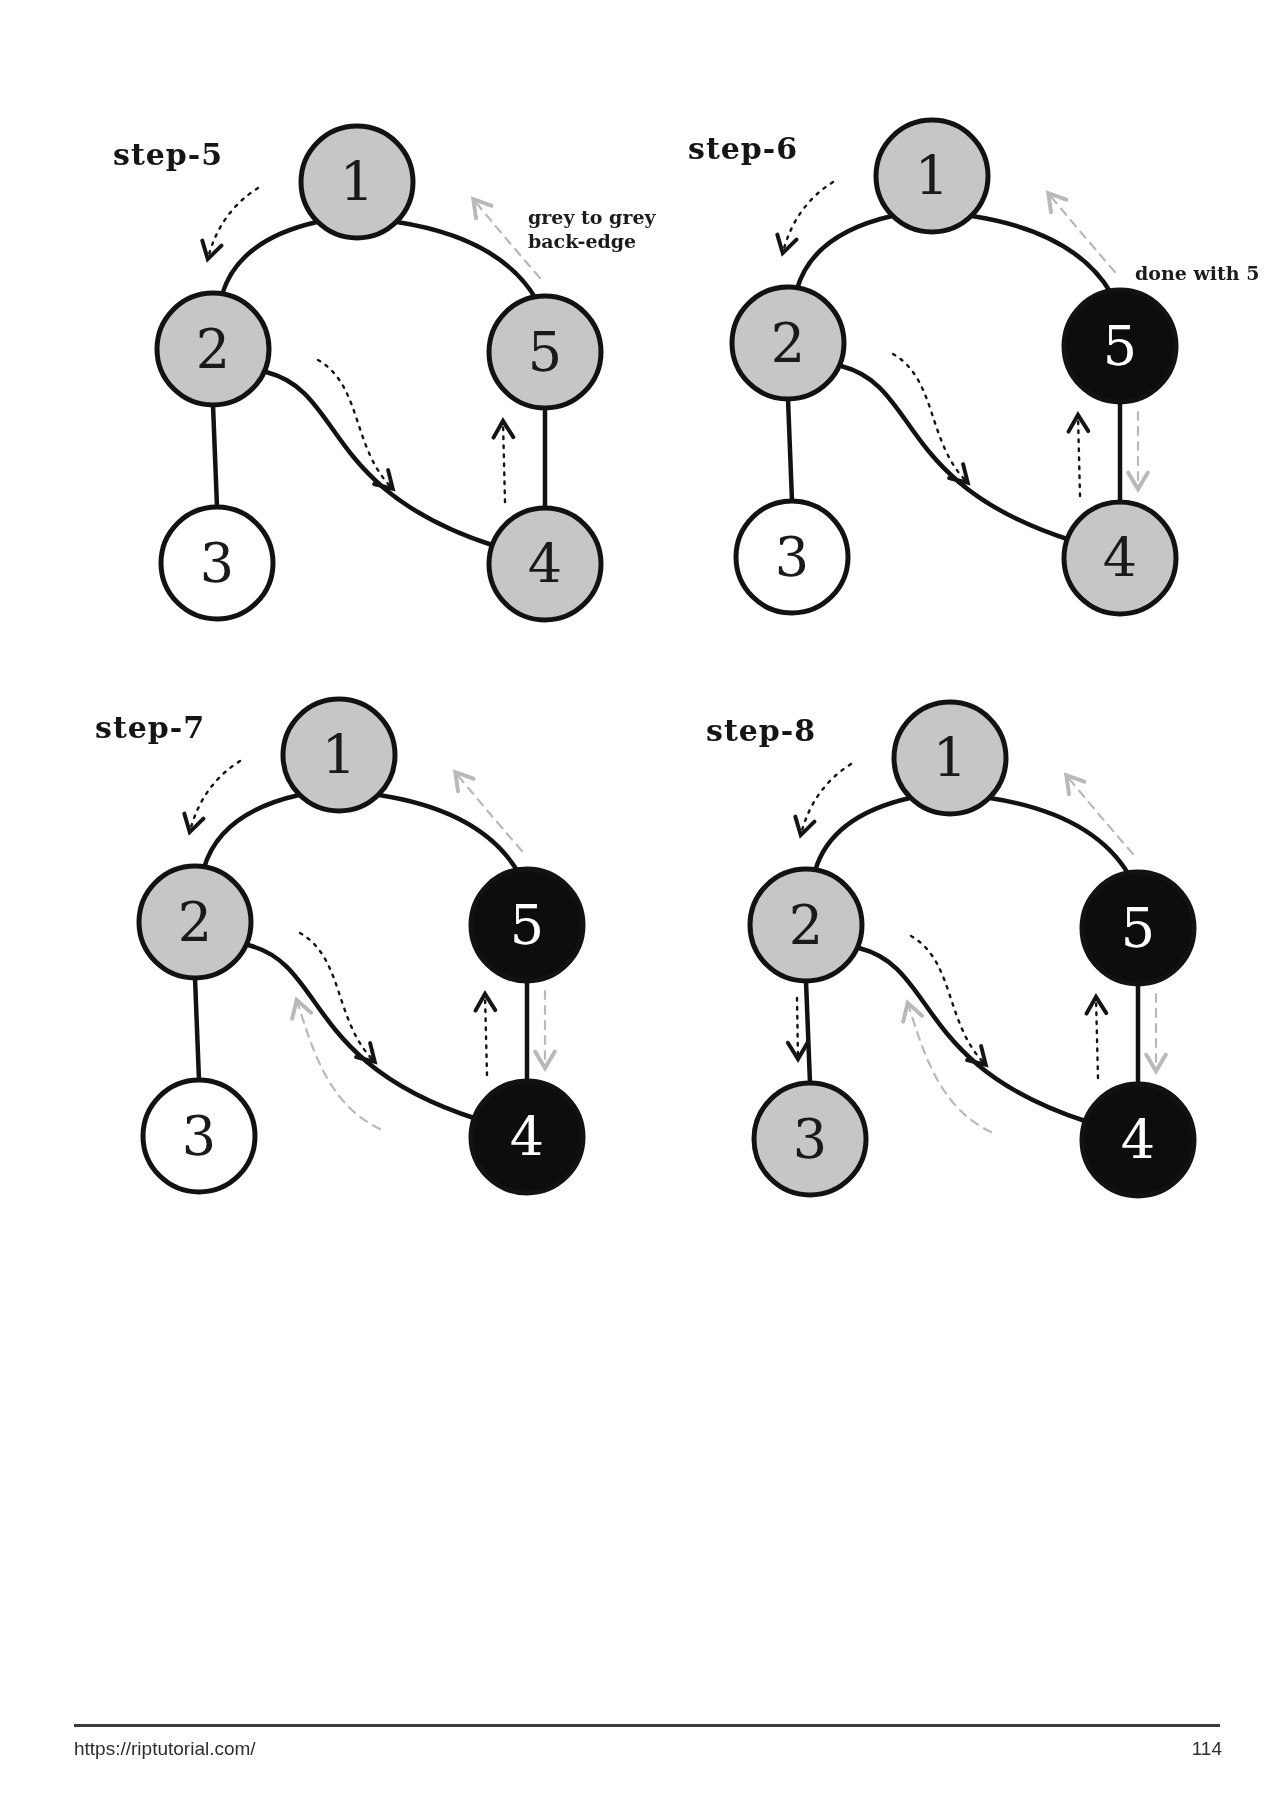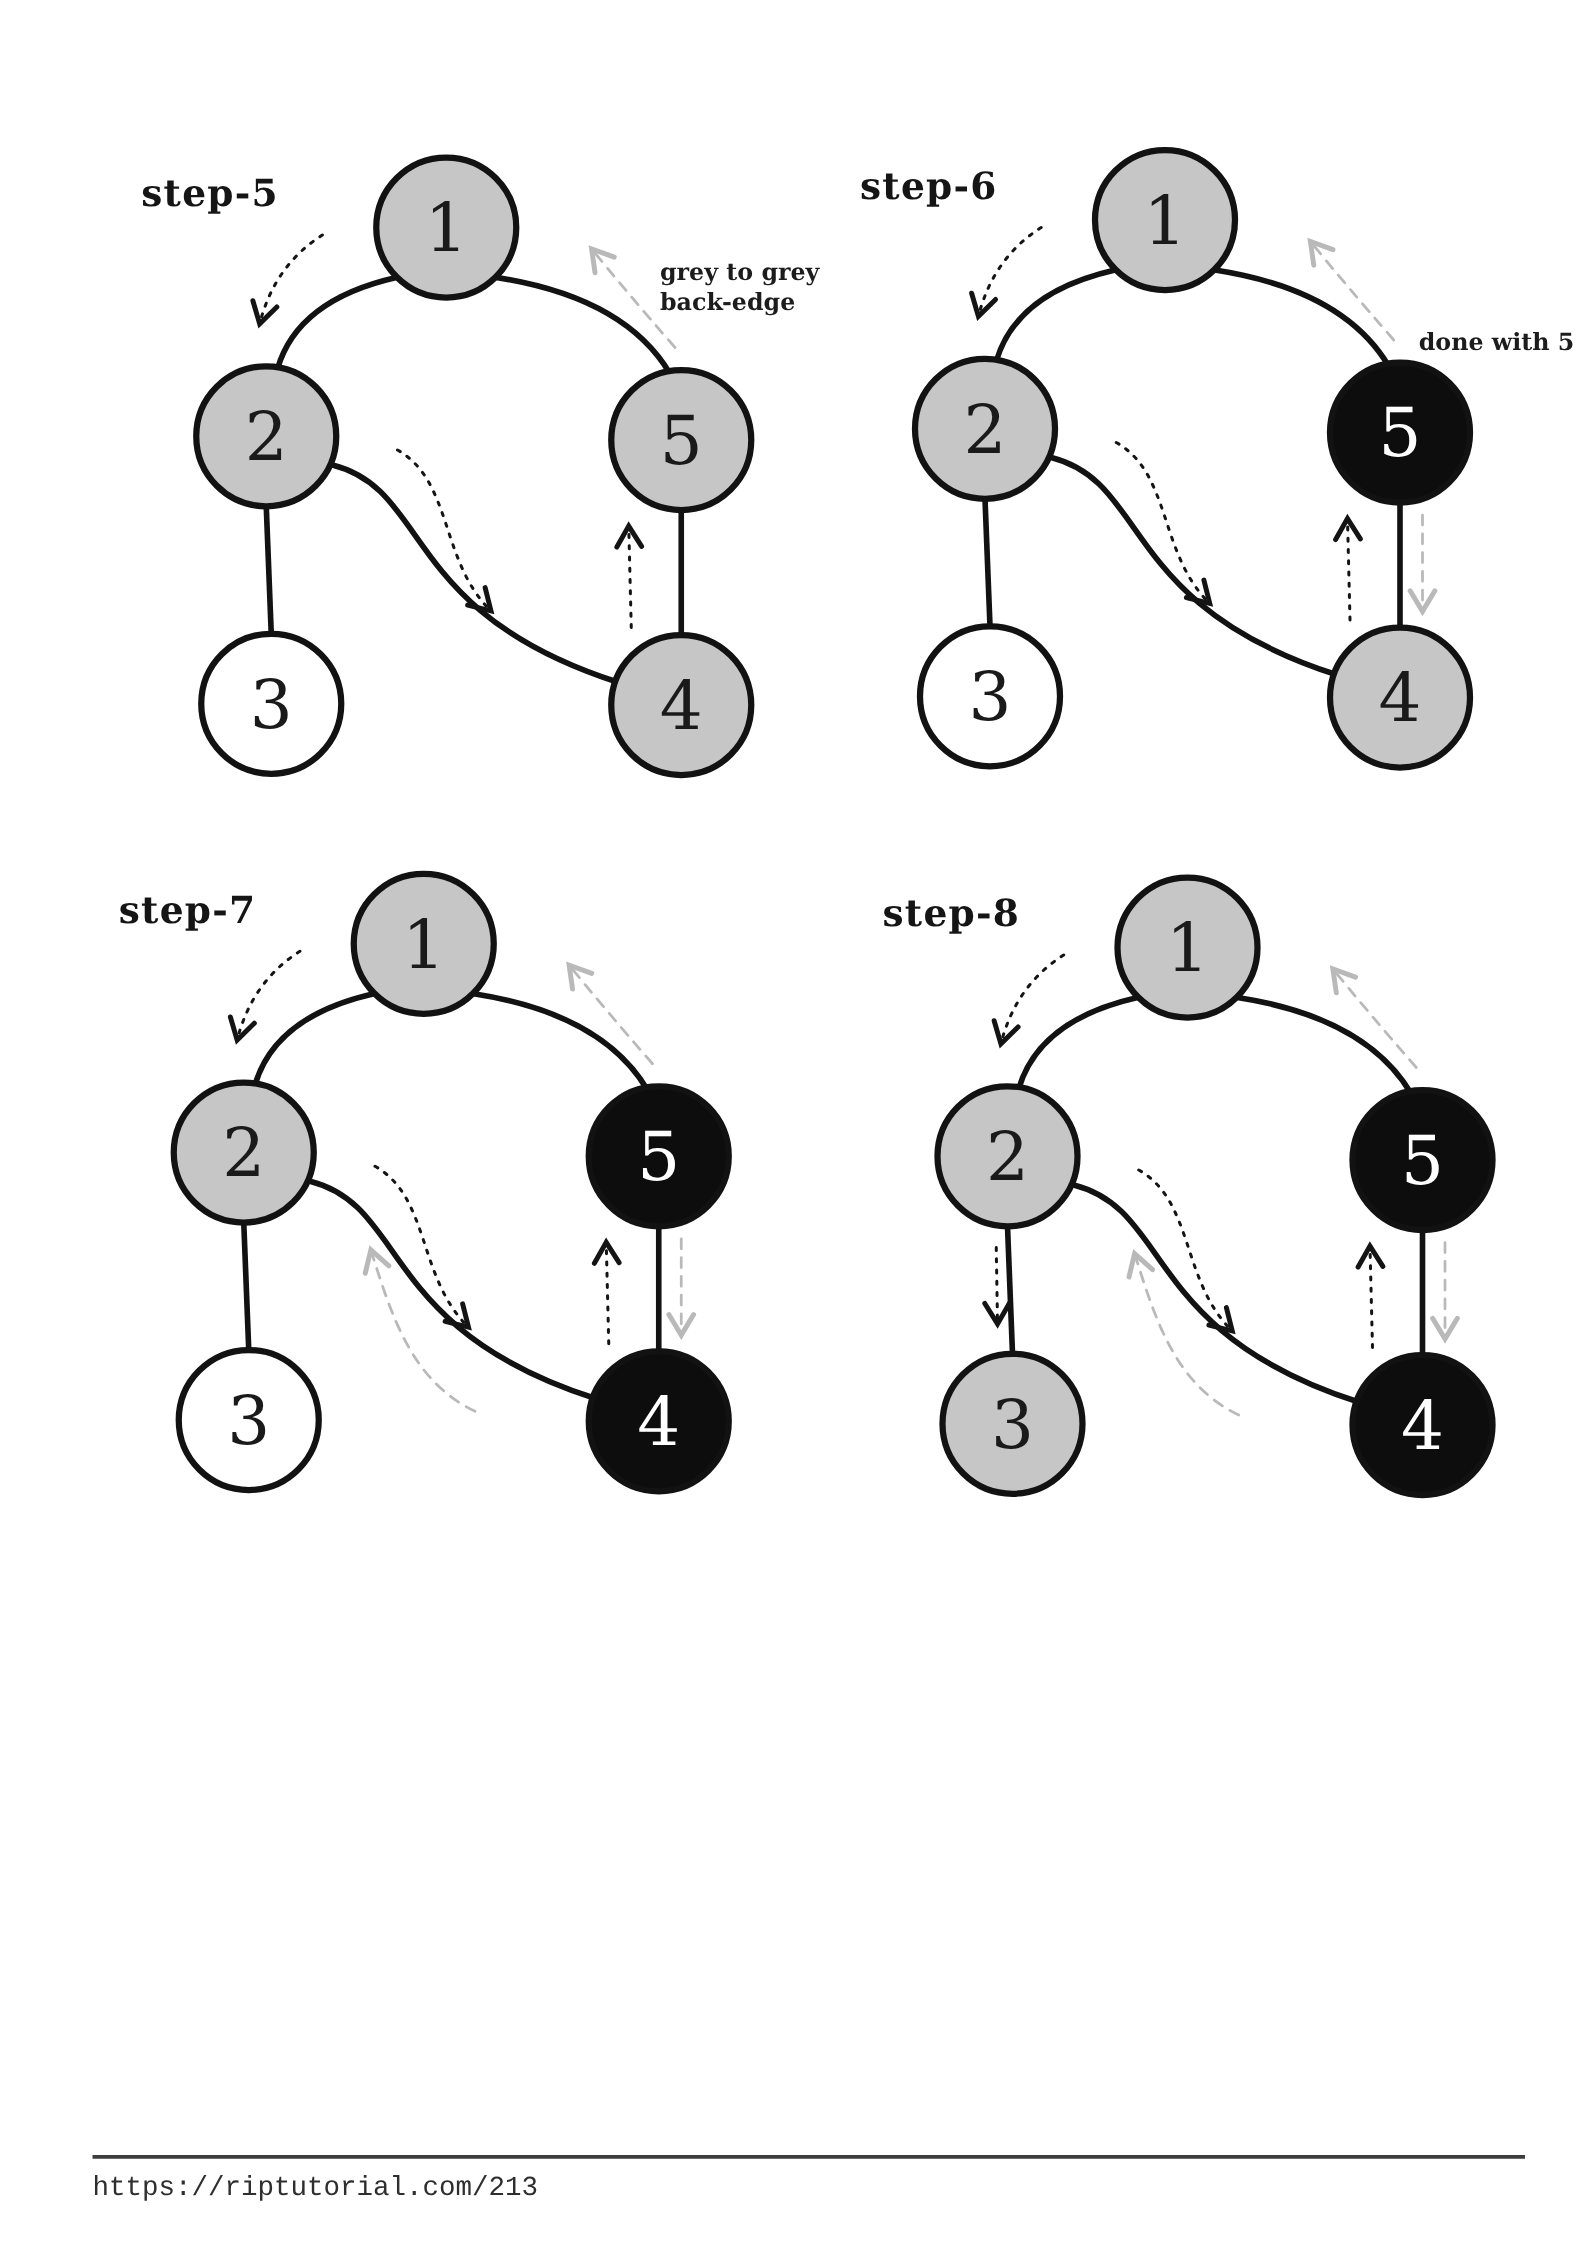--- a/index.html
+++ b/index.html
@@ -9,22 +9,22 @@
   .step-label { font-family:"DejaVu Serif", serif; font-weight:bold; font-size:30px; fill:#151515; letter-spacing:1px; }
   .node-num   { font-family:"DejaVu Serif", serif; font-size:54px; text-anchor:middle; }
   .annot      { font-family:"DejaVu Serif", serif; font-weight:bold; font-size:19px; fill:#1c1c1c; }
   .edge       { stroke:#121212; stroke-width:4.5px; fill:none; }
   .node-circle{ stroke:#121212; stroke-width:5px; }
   .arrow-b    { stroke:#141414; stroke-width:2.4px; fill:none; stroke-dasharray:2.5 6.5; stroke-linecap:round; }
   .arrow-g    { stroke:#b9b9b9; stroke-width:2.2px; fill:none; stroke-dasharray:8 7; stroke-linecap:round; }
 
   .footer-rule { position:absolute; left:74px; top:1724px; width:1146px; height:3px; background:#3d3d3d; }
   .footer-row  { position:absolute; left:74px; top:1738px; width:1148px; display:flex;
-                 font-family:Liberation Mono, monospace;
-                 font-size:22px; color:#2e2e2e; }
+                 justify-content:space-between; font-family:Liberation Sans, sans-serif;
+                 font-size:19px; color:#2e2e2e; }
 </style>
 </head>
 <body>
 
 <svg width="1272" height="1680" viewBox="0 0 1272 1680">
   <defs>
     <marker id="head-black" viewBox="0 0 12 12" refX="9" refY="6" markerWidth="11" markerHeight="11" orient="auto">
       <path d="M2,1.5 L9.5,6 L2,10.5" fill="none" stroke="#141414" stroke-width="1.8" stroke-linecap="round"></path>
     </marker>
     <marker id="head-grey" viewBox="0 0 12 12" refX="9" refY="6" markerWidth="12" markerHeight="12" orient="auto">
@@ -144,14 +144,14 @@
     <circle cx="217" cy="563" r="56" class="node-circle" fill="#c6c6c6"></circle>
     <text x="217" y="582" class="node-num" fill="#1a1a1a">3</text>
     <circle cx="545" cy="564" r="56" class="node-circle" fill="#0d0d0d"></circle>
     <text x="545" y="583" class="node-num" fill="#ffffff">4</text>
   </g>
 </svg>
 
 <div class="footer-rule"></div>
 <div class="footer-row">
   <span>https://riptutorial.com/</span>
-  <span>213</span>
+  <span>114</span>
 </div>
 
 </body></html>

